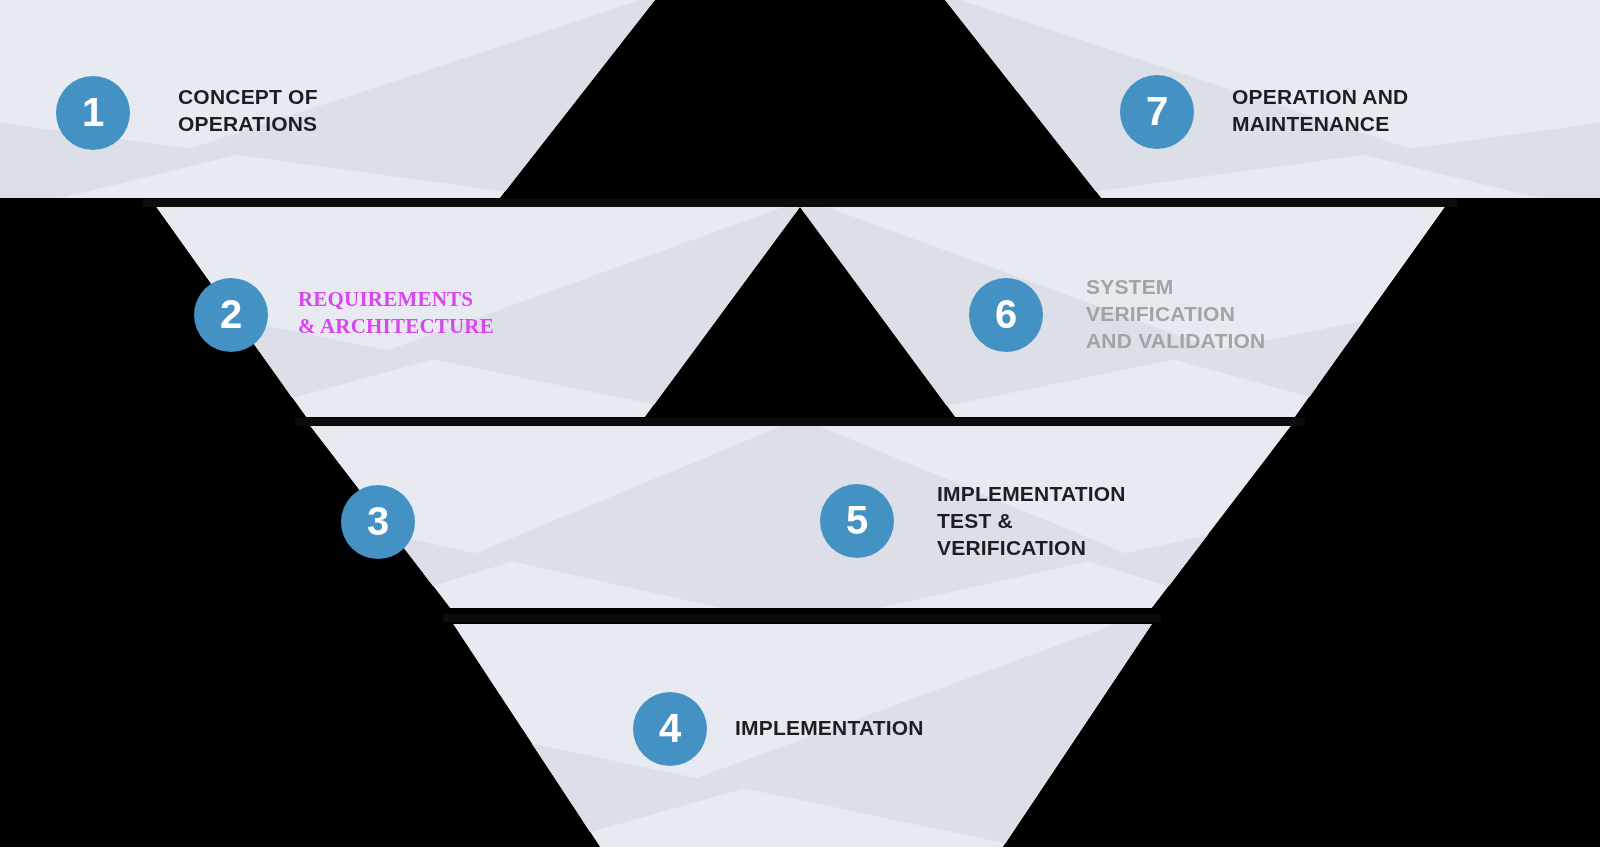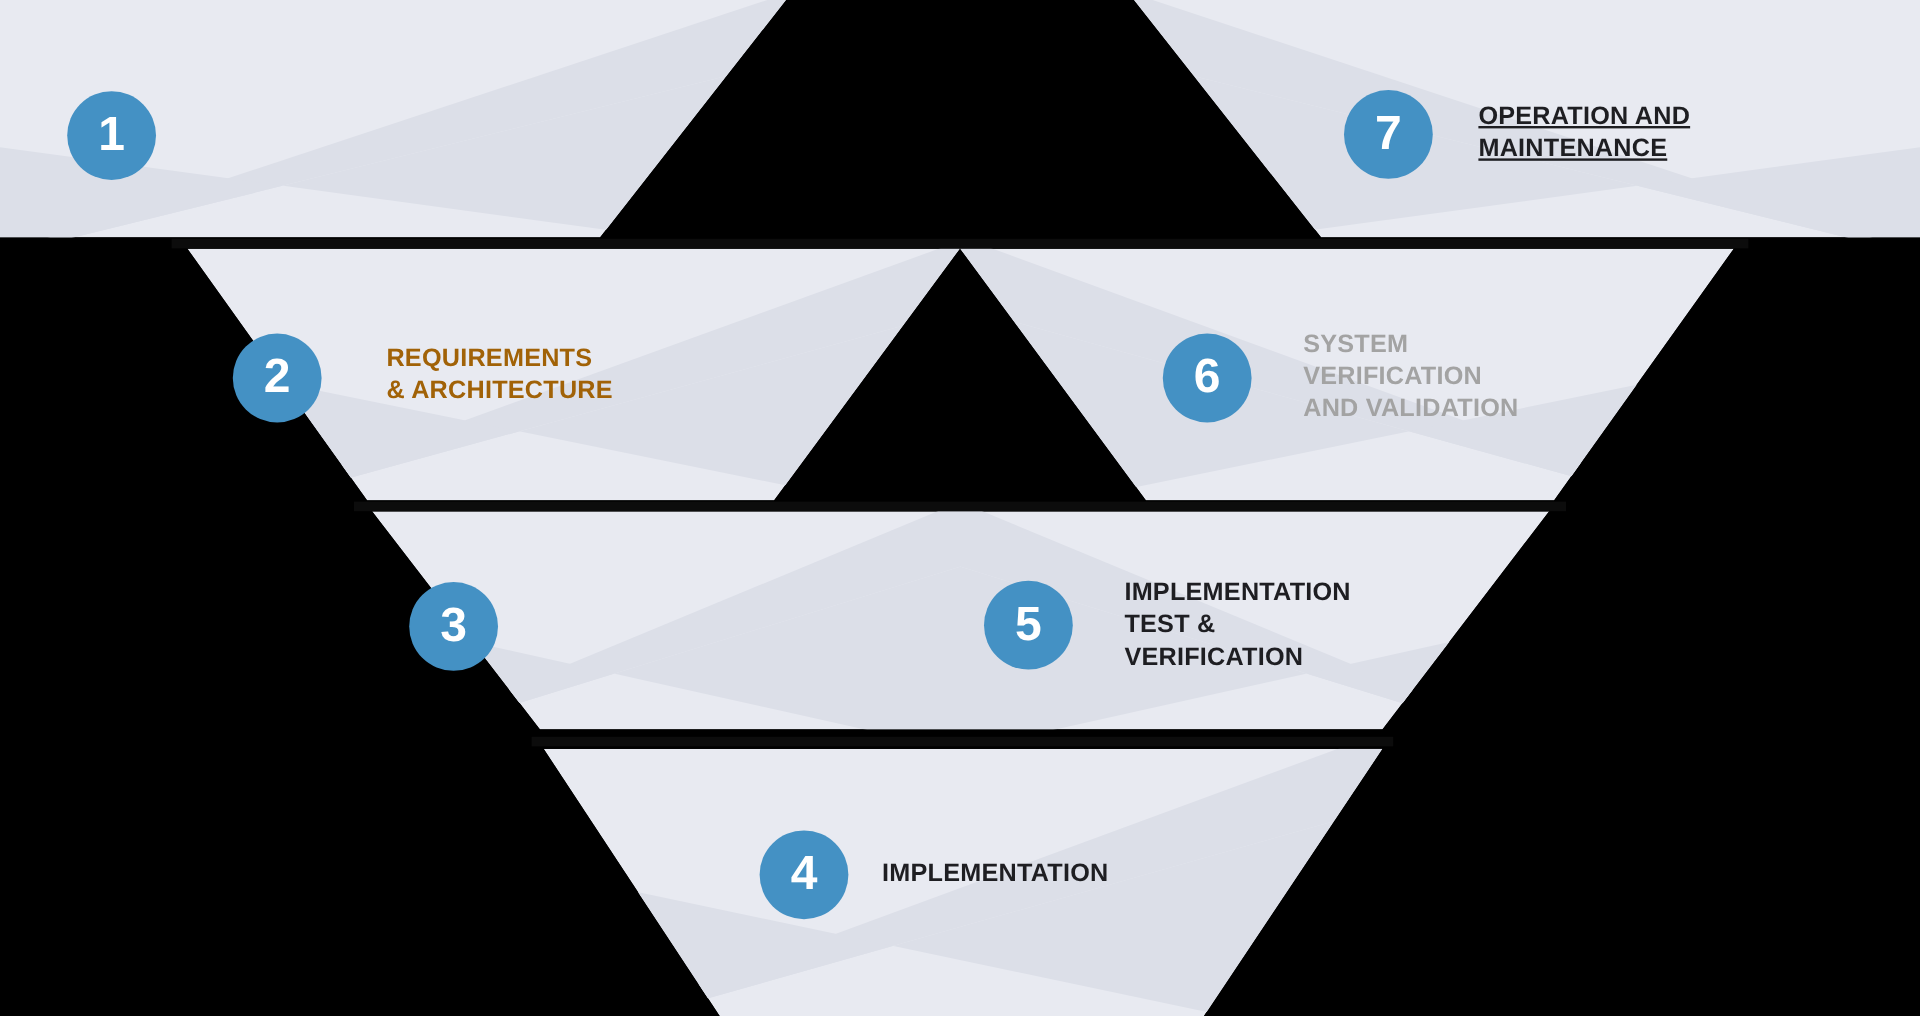--- a/index.html
+++ b/index.html
@@ -143,25 +143,27 @@
       <rect x="143" y="199" width="1314" height="8" fill="#0c0c0c"></rect>
       <rect x="295" y="418" width="1010" height="8" fill="#0c0c0c"></rect>
       <rect x="443" y="614" width="718" height="8" fill="#0c0c0c"></rect>
     </g>
 
   </svg>
 
   <div class="stage-badge" style="left: 56px; top: 76px; width: 74px; height: 74px; font-size: 40px; background: rgb(68, 145, 196); color: rgb(255, 255, 255);">
     <span>1</span>
   </div>
+  <div class="stage-label" style="left: 178px; top: 84px; color: rgb(30, 30, 34);">CONCEPT OF
+OPERATIONS</div>
 
   <div class="stage-badge" style="left: 194px; top: 278px; width: 74px; height: 74px; font-size: 40px; background: rgb(68, 145, 196); color: rgb(255, 255, 255);">
     <span>2</span>
   </div>
-  <div class="stage-label" style="left: 322px; top: 286px; color: #a16207;">REQUIREMENTS
+  <div class="stage-label" style="left: 298px; top: 286px; color: #d946ef; font-family: Liberation Serif, serif;">REQUIREMENTS
 &amp; ARCHITECTURE</div>
 
   <div class="stage-badge" style="left: 341px; top: 485px; width: 74px; height: 74px; font-size: 40px; background: rgb(68, 145, 196); color: rgb(255, 255, 255);">
     <span>3</span>
   </div>
 
   <div class="stage-badge" style="left: 633px; top: 692px; width: 74px; height: 74px; font-size: 40px; background: rgb(68, 145, 196); color: rgb(255, 255, 255);">
     <span>4</span>
   </div>
   <div class="stage-label" style="left: 735px; top: 715px; color: rgb(30, 30, 34);">IMPLEMENTATION</div>
@@ -176,16 +178,16 @@
   <div class="stage-badge" style="left: 969px; top: 278px; width: 74px; height: 74px; font-size: 40px; background: rgb(68, 145, 196); color: rgb(255, 255, 255);">
     <span>6</span>
   </div>
   <div class="stage-label" style="left: 1086px; top: 274px; color: #a3a3a3;">SYSTEM
 VERIFICATION
 AND VALIDATION</div>
 
   <div class="stage-badge" style="left: 1120px; top: 75px; width: 74px; height: 74px; font-size: 40px; background: rgb(68, 145, 196); color: rgb(255, 255, 255);">
     <span>7</span>
   </div>
-  <div class="stage-label" style="left: 1232px; top: 84px; color: rgb(30, 30, 34); text-decoration: underline;">OPERATION AND
+  <div class="stage-label" style="left: 1232px; top: 84px; color: rgb(30, 30, 34);">OPERATION AND
 MAINTENANCE</div>
 
 </div>
 
 </body></html>

